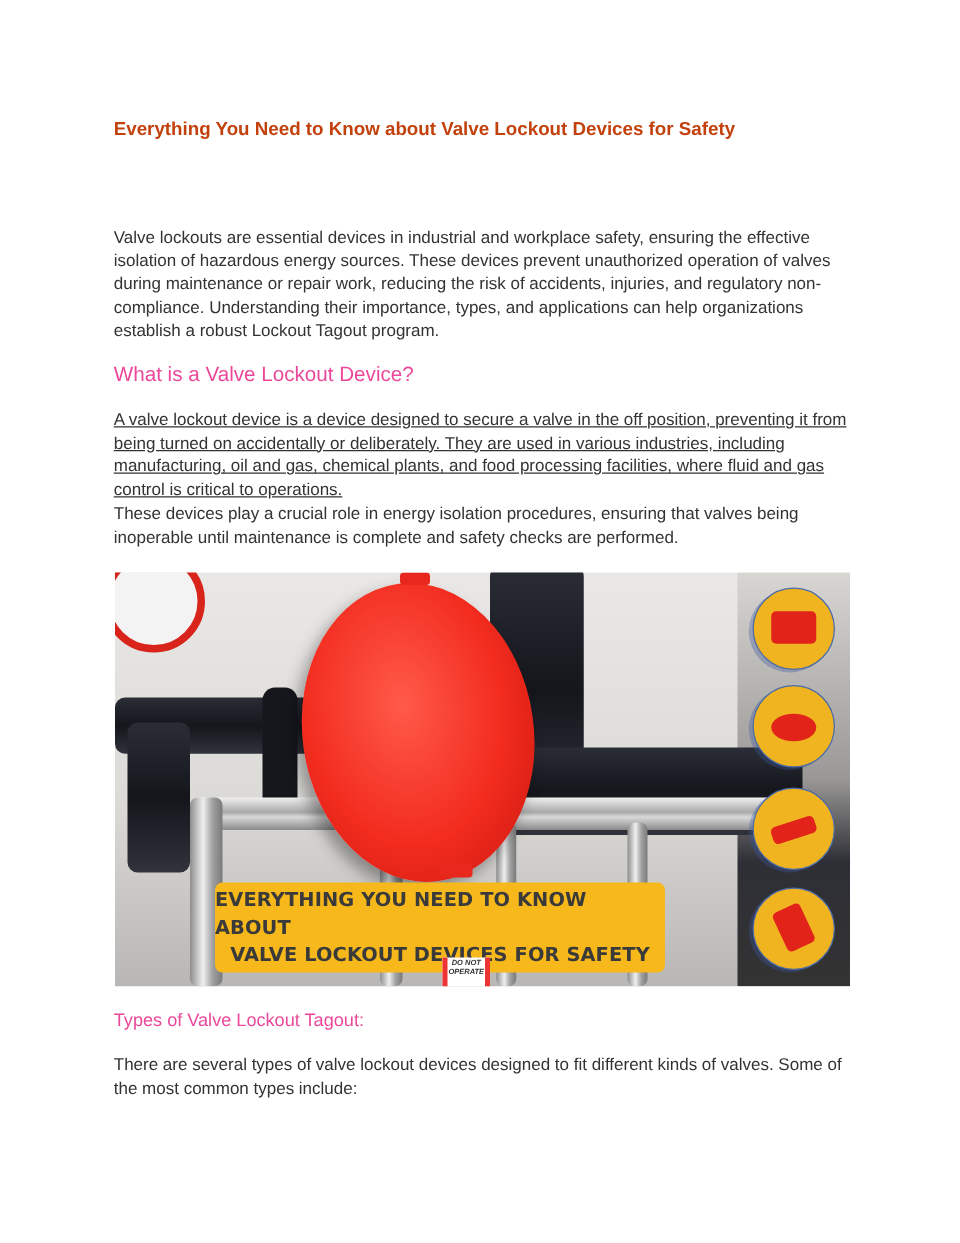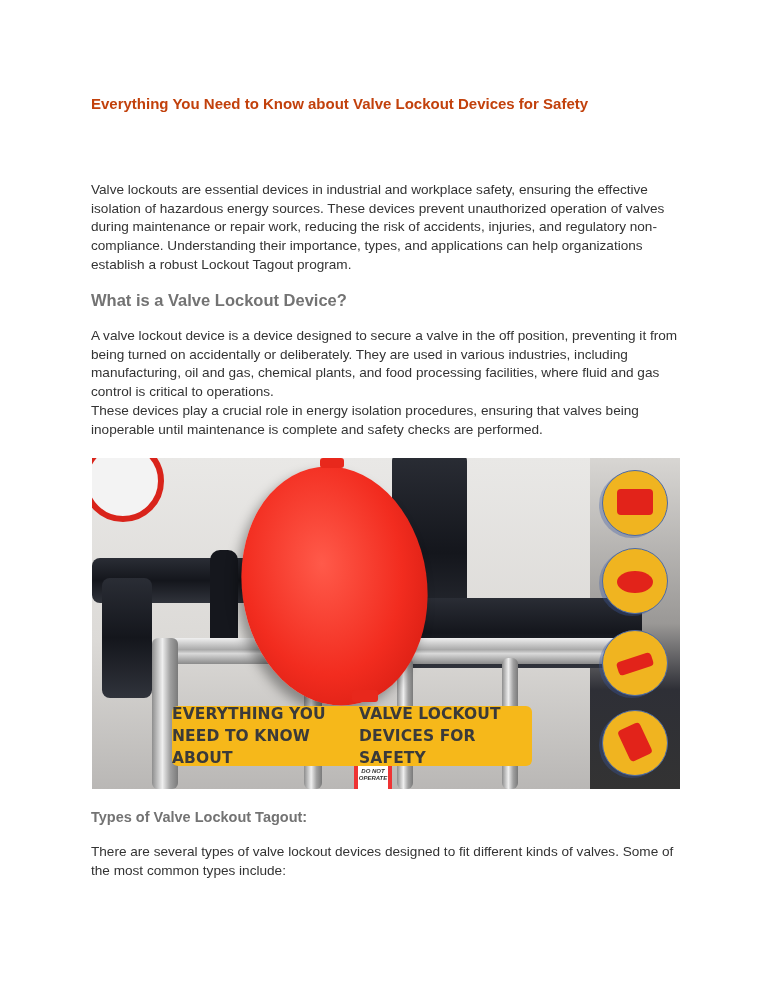--- a/index.html
+++ b/index.html
@@ -1,43 +1,43 @@
 <!DOCTYPE html>
 <html><head>
   <meta charset="utf-8">
   <style>
     html, body { margin:0; padding:0; background:#ffffff; }
     body { width:768px; height:994px; position:relative; overflow:hidden; font-family:"Liberation Sans", sans-serif; color:#222; }
     h1 { position:absolute; left:91px; top:90px; width:600px; margin:0; font-size:15px; line-height:27px; font-weight:bold; color:#c2410c; }
-    h2 { margin:0; font-weight:bold; color:#737373; }
+    h2 { margin:0; font-weight:normal; color:#ec4899; }
     p { margin:0; font-size:13.6px; line-height:18.7px; color:#333; }
     .abs { position:absolute; left:91px; width:600px; }
     #intro { top:181px; }
     #h-what { top:289px; font-size:16.5px; line-height:22px; }
-    #p-what1 { top:327px; }
+    #p-what1 { top:327px;text-decoration:underline; }
     #p-what2 { top:402px; }
     #h-types { top:807px; font-size:14.5px; line-height:20px; }
     #p-types { top:843px; }
 
     
     .hero { position:absolute; left:92px; top:458px; width:588px; height:331px; overflow:hidden;
       background: linear-gradient(180deg,#e9e8e6 0%,#dcdad7 55%,#b9b7b5 100%); }
     .wall-right { position:absolute; right:0; top:0; width:90px; height:100%; background:linear-gradient(180deg,#d8d6d3,#9a9896 50%,#2e2f36 70%,#333 100%); }
     .pipe-h { position:absolute; background:linear-gradient(180deg,#2a2d35,#14161c 50%,#30333b); border-radius:8px; }
     .steel { position:absolute; background:linear-gradient(180deg,#f0f0f0,#a9a9a9 45%,#d9d9d9 60%,#8a8a8a); border-radius:6px; }
     .steel-v { position:absolute; background:linear-gradient(90deg,#8d8d8d,#efefef 40%,#a0a0a0 70%,#7a7a7a); border-radius:6px; }
     .cap { position:absolute; left:150px; top:8px; width:185px; height:240px; border-radius:50%;
       background: radial-gradient(ellipse at 45% 40%, #ff5a4a 0%, #f22c1f 55%, #c9150c 100%);
       transform:rotate(-8deg); box-shadow: -6px 6px 12px rgba(0,0,0,.35); }
     .cap-tab-top { position:absolute; left:228px; top:0; width:24px; height:10px; background:#e8281c; border-radius:3px; }
     .cap-tab-bot { position:absolute; left:260px; top:232px; width:26px; height:12px; background:#e8281c; border-radius:3px; }
     .gauge { position:absolute; left:-10px; top:-18px; width:70px; height:70px; border-radius:50%; background:#f3f3f3; border:6px solid #d9241b; }
     .flange { position:absolute; left:118px; top:92px; width:28px; height:100px; background:#15171d; border-radius:10px; }
-    .banner { position:absolute; left:80px; top:248px; width:360px; height:60px; background:#f6b81a; border-radius:6px;
-      display:flex; flex-direction:row; align-items:center; justify-content:center; }
+    .banner { position:absolute; left:80px; top:248px; width:360px; height:72px; background:#f6b81a; border-radius:6px;
+      display:flex; flex-direction:column; align-items:center; justify-content:center; }
     .banner span { font-family:"DejaVu Sans", sans-serif; font-weight:bold; font-size:15.5px; line-height:22px; color:#3a3a3a; letter-spacing:0.1px; }
     .tag { position:absolute; left:262px; top:308px; width:38px; height:30px; background:#fff; border-left:4px solid #e33; border-right:4px solid #e33;
       font-size:6px; line-height:7px; text-align:center; color:#333; font-weight:bold; font-style:italic; padding-top:2px; box-sizing:border-box; }
     .circ { position:absolute; left:510px; width:64px; height:64px; border-radius:50%; background:#f0b420; border:1px solid #4a6aa8; box-shadow:-3px 2px 0 rgba(60,90,160,.35); }
     .circ .prod { position:absolute; left:14px; top:18px; width:36px; height:26px; background:#e2231a; border-radius:4px; }
     .c1 { top:12px; } .c2 { top:90px; } .c3 { top:172px; } .c4 { top:252px; }
     .c2 .prod { border-radius:50%; height:22px; top:22px; }
     .c3 .prod { height:14px; top:26px; transform:rotate(-18deg); }
     .c4 .prod { width:24px; height:34px; left:20px; top:14px; transform:rotate(-25deg); }
   </style>

